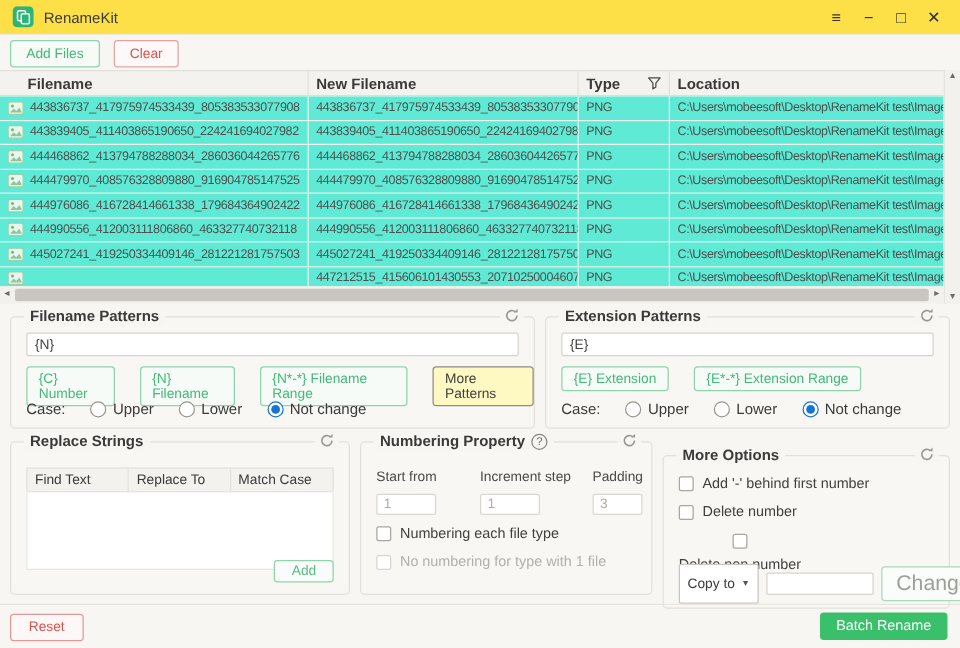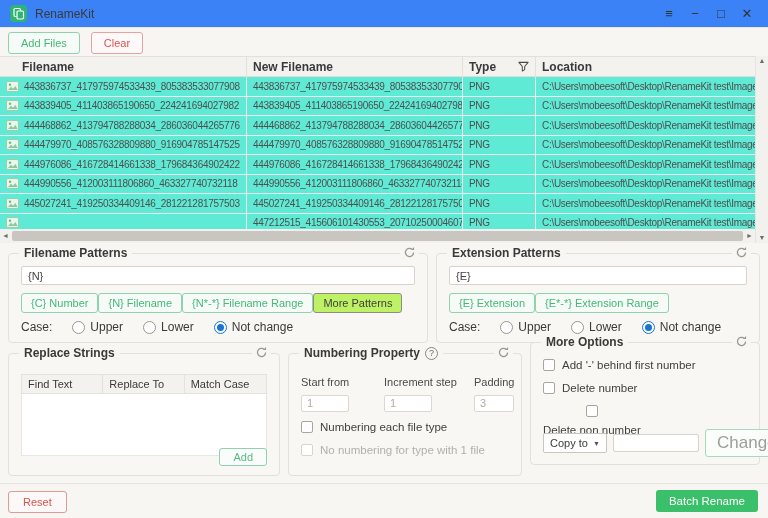--- a/index.html
+++ b/index.html
@@ -4,21 +4,21 @@
 <style>
   * { margin:0; padding:0; box-sizing:border-box; }
   html,body { width:768px; height:518px; overflow:hidden; }
   body {
     position:relative;
     background:#f8f6f2;
     font-family:"Liberation Sans", sans-serif;
     color:#3a3a3a;
   }
   
-  .titlebar { position:absolute; top:0; left:0; right:0; height:28px; background:#3b82f6;
+  .titlebar { position:absolute; top:0; left:0; right:0; height:28px; background:#fde047;
               border-bottom:1px solid #eae7e1; display:flex; align-items:center;justify-content:center; }
   .app-icon { width:17px; height:17px; margin-left:10px; flex:0 0 auto; }
   .app-title { margin-left:8px; font-size:12px; color:#3a3a3a; }
   .win-controls { margin-left:auto; display:flex; align-items:center; gap:4px; padding-right:10px; }
   .win-btn { width:22px; text-align:center; font-size:13px; color:#333; cursor:pointer; line-height:22px; }
   
   .toolbar { position:absolute; top:29px; left:0; right:0; height:27px; display:flex; align-items:center; gap:11px; padding-left:8px; }
   .btn { border-radius:3px; font-size:11px; padding:4px 12px; cursor:pointer; display:inline-block; }
   .btn-green-outline { color:#45b878; border:1px solid #8ed3ab; background:#f6fbf8; }
   .btn-red-outline { color:#d9544f; border:1px solid #e5a3a0; background:#fdf9f8; }
@@ -50,29 +50,29 @@
   
   .panel { position:absolute; border:1px solid #e3e0da; border-radius:4px; background:#f9f7f3; }
   .panel-title { position:absolute; top:-8px; left:10px; background:#f8f6f2; padding:0 5px;
                  font-size:12px; font-weight:600; color:#3a3a3a; display:flex; align-items:center; gap:5px; }
   .panel-refresh { position:absolute; top:-8px; right:8px; background:#f8f6f2; padding:0 3px; cursor:pointer; line-height:0; }
   .panel-refresh svg { width:13px; height:13px; }
   .p-fp { left:8px;   top:253px; width:420px; height:90px; }
   .p-ep { left:436px; top:253px; width:324px; height:90px; }
   .p-rs { left:8px;   top:353px; width:272px; height:123px; }
   .p-np { left:288px; top:353px; width:234px; height:123px; }
-  .p-mo { left:530px; top:342px; width:230px; height:123px; }
+  .p-mo { left:530px; top:364px; width:230px; height:123px; }
   .text-input { border:1px solid #d6d3cd; border-radius:2px; background:#fff; font-size:11px;
                 padding:0 6px; height:19px; font-family:"Liberation Sans",sans-serif; color:#444; }
   .pat-input { position:absolute; left:12px; top:12px; width:394px; }
   .p-ep .pat-input { width:298px; }
-  .btn-row { position:absolute; left:12px; top:39px; display:flex; gap:0; }
+  .btn-row { position:absolute; left:12px; top:39px; display:flex; gap:20px; }
   .chip { font-size:11px; padding:3px 9px; border-radius:3px; cursor:pointer; }
   .chip-green { color:#45b878; border:1px solid #8ed3ab; background:#f6fbf8; }
-  .chip-dark  { color:#3f3f3f; border:1px solid #8f8c85; background:#bef264; }
+  .chip-dark  { color:#3f3f3f; border:1px solid #8f8c85; background:#fef9c3; }
   .case-row { position:absolute; left:12px; top:66px; display:flex; align-items:center; gap:20px; font-size:12px; color:#3a3a3a; }
   .radio-item { display:flex; align-items:center; gap:5px; cursor:pointer; }
   .radio { width:13px; height:13px; border-radius:50%; border:1px solid #9a978f; background:#fff; position:relative; flex:0 0 auto; }
   .radio.checked { border-color:#1874d2; }
   .radio.checked::after { content:""; position:absolute; left:2px; top:2px; right:2px; bottom:2px;
                           border-radius:50%; background:#1874d2; }
   
   .rs-table { position:absolute; left:12px; top:20px; width:246px; }
   .rs-head { display:flex; height:20px; background:#f4f2ee; border:1px solid #e5e2dc; font-size:11px; color:#3a3a3a; }
   .rs-th { width:82px; display:flex; align-items:center; padding-left:6px; border-right:1px solid #e5e2dc; }
@@ -87,21 +87,21 @@
                font-size:11px; color:#b0ada7; padding:0 5px; font-family:"Liberation Sans",sans-serif; }
   .nf1 { left:12px; } .nf2 { left:95px; } .nf3 { left:185px; } .nf3 .num-input { width:40px; }
   .chk-row { display:flex; align-items:center; gap:7px; font-size:11.5px; color:#3f3f3f; position:absolute; left:12px; cursor:pointer; }
   .chk-box { width:12px; height:12px; border:1px solid #a9a6a0; border-radius:2px; background:#fff; flex:0 0 auto; }
   .chk-row.disabled { color:#b3b0aa; }
   .chk-row.disabled .chk-box { border-color:#d8d5cf; }
   .help-icon { width:13px; height:13px; border:1px solid #8a877f; border-radius:50%; font-size:9px; font-weight:normal;
                color:#6e6b64; display:inline-flex; align-items:center; justify-content:center; background:#f8f6f2; }
   
   .copy-row { position:absolute; left:12px; top:86px; display:flex; align-items:center; gap:6px; }
-  .select-box { width:64px; height:20px; border:1px solid #c9c6c0; border-radius:2px; background:#fff;
+  .select-box { width:64px; height:32px; border:1px solid #c9c6c0; border-radius:2px; background:#fff;
                 display:flex; align-items:center; justify-content:space-between; padding:0 6px; font-size:11px; color:#3a3a3a; cursor:pointer; }
   .chev { font-size:7px; color:#555; }
   .copy-input { width:86px; height:18px; }
   .chg-btn { font-size:17px; color:#9e9e98; border:1px solid #a6dabb; background:#fbfdfb; border-radius:3px;
              padding:3px 11px; cursor:pointer; }
   
   .footer { position:absolute; left:0; right:0; top:483px; height:35px; border-top:1px solid #e8e5df; }
   .reset-btn { position:absolute; left:8px; top:7px; font-size:11px; color:#d9544f; border:1px solid #dd9a97;
                background:#fbf8f7; border-radius:3px; padding:4px 14px; cursor:pointer; }
   .batch-btn { position:absolute; right:10px; top:6px; font-size:11.5px; color:#fff; background:#3abf6b;

